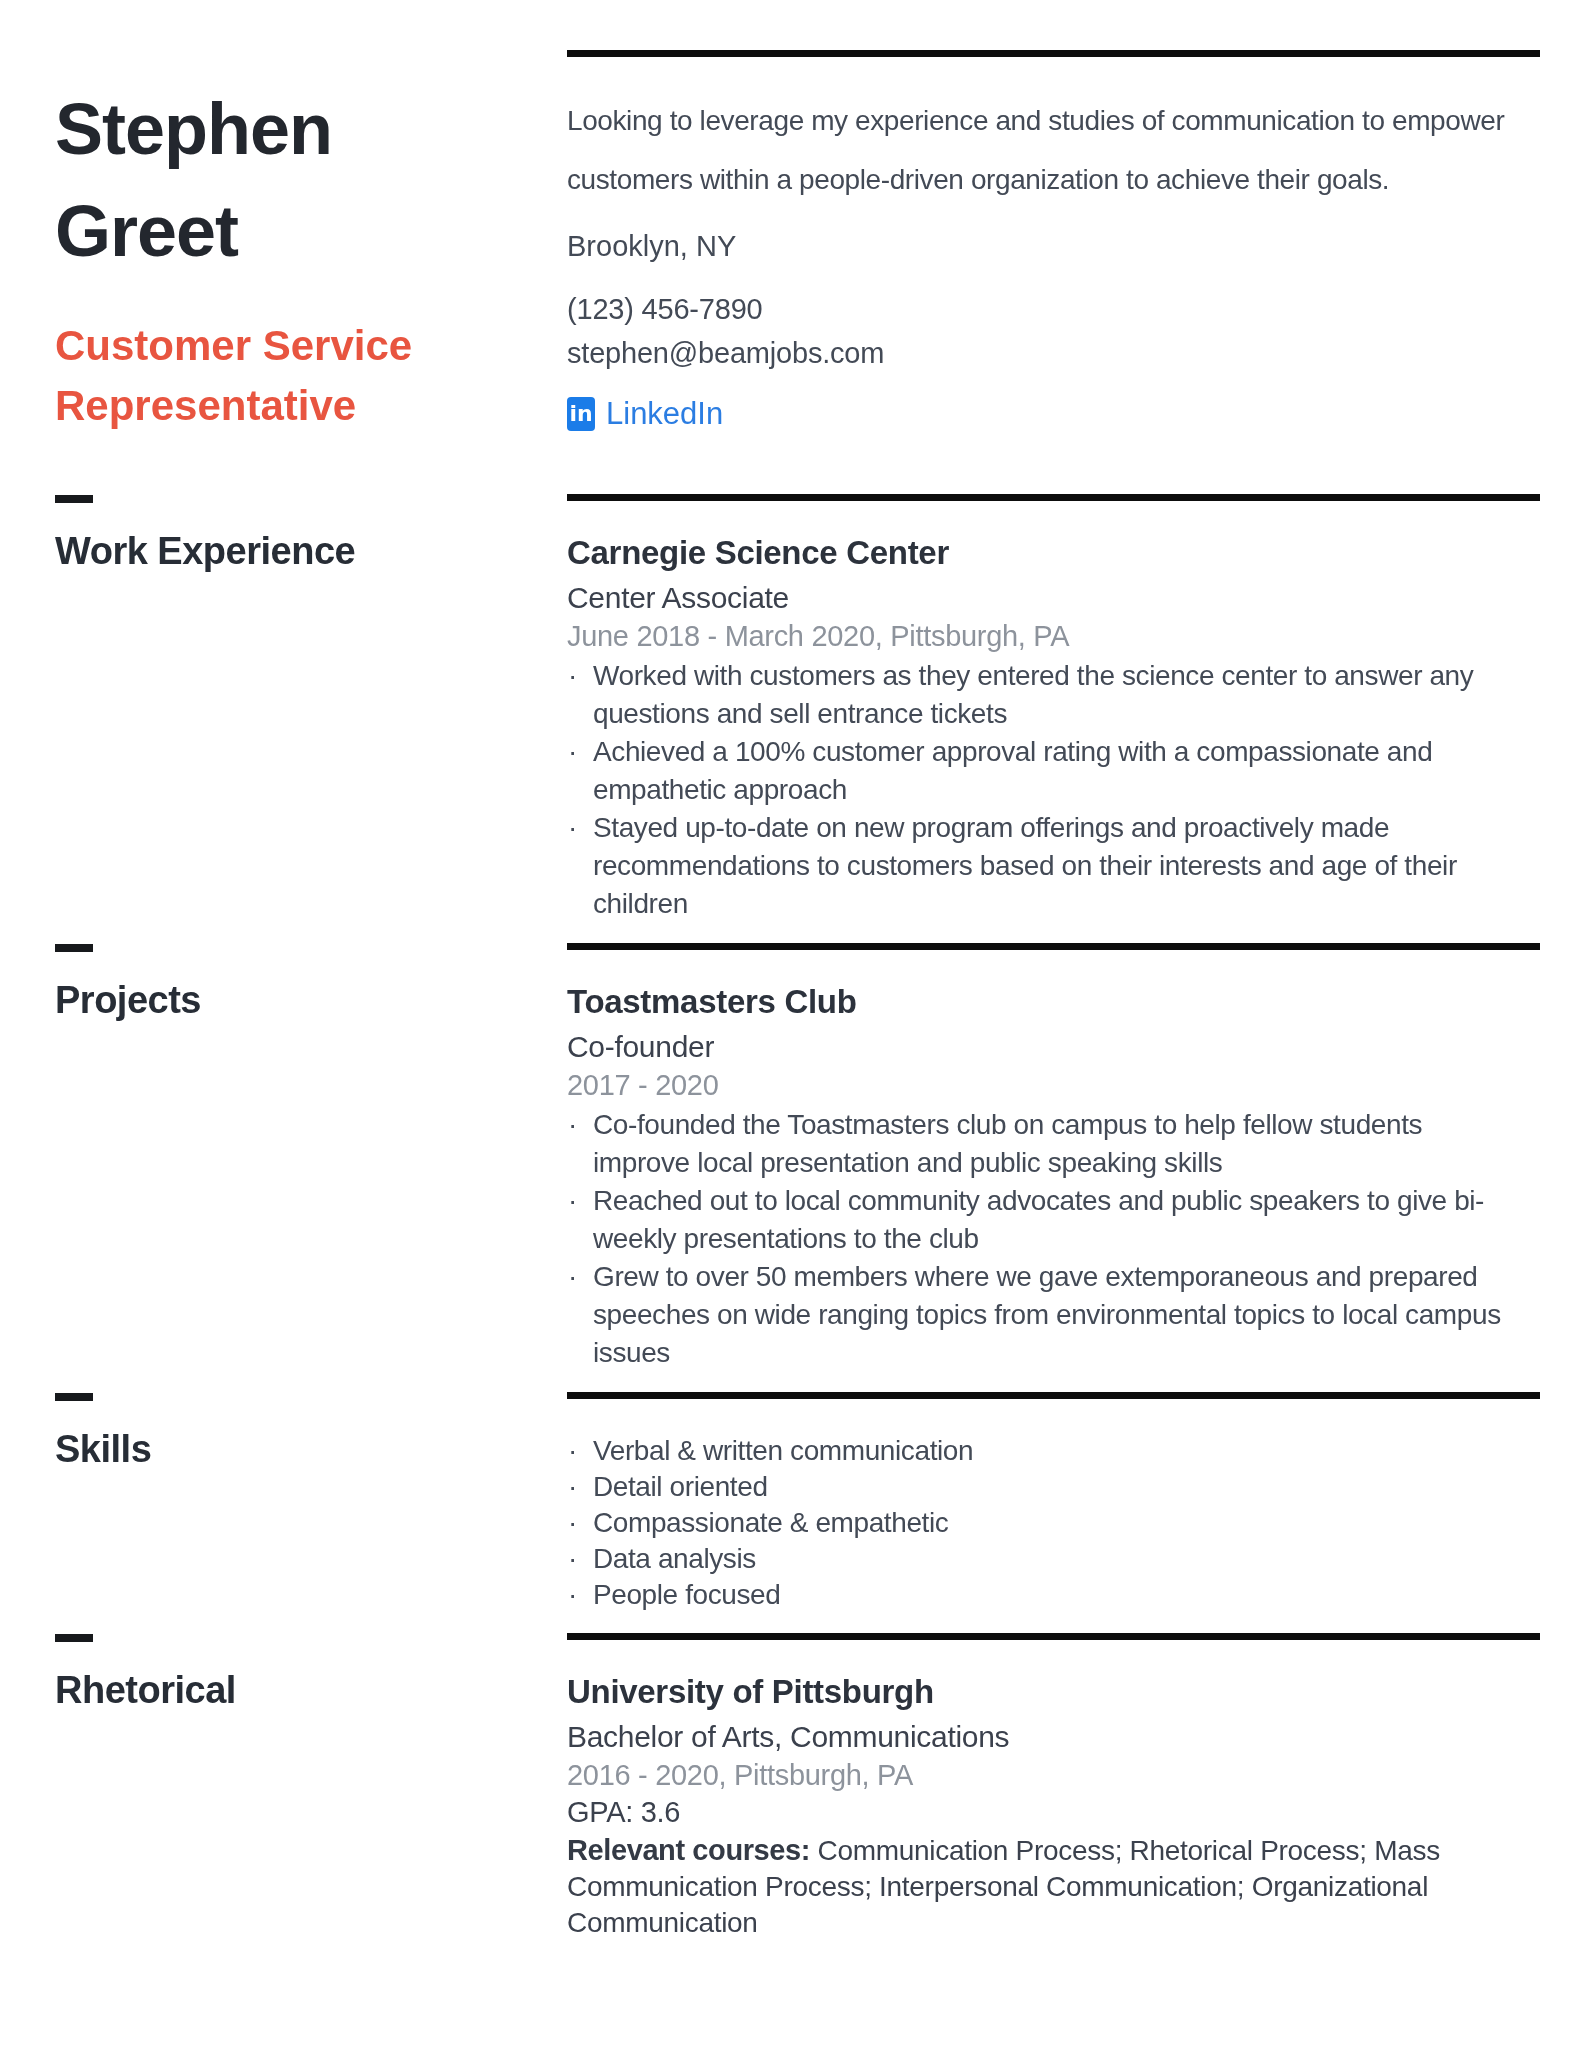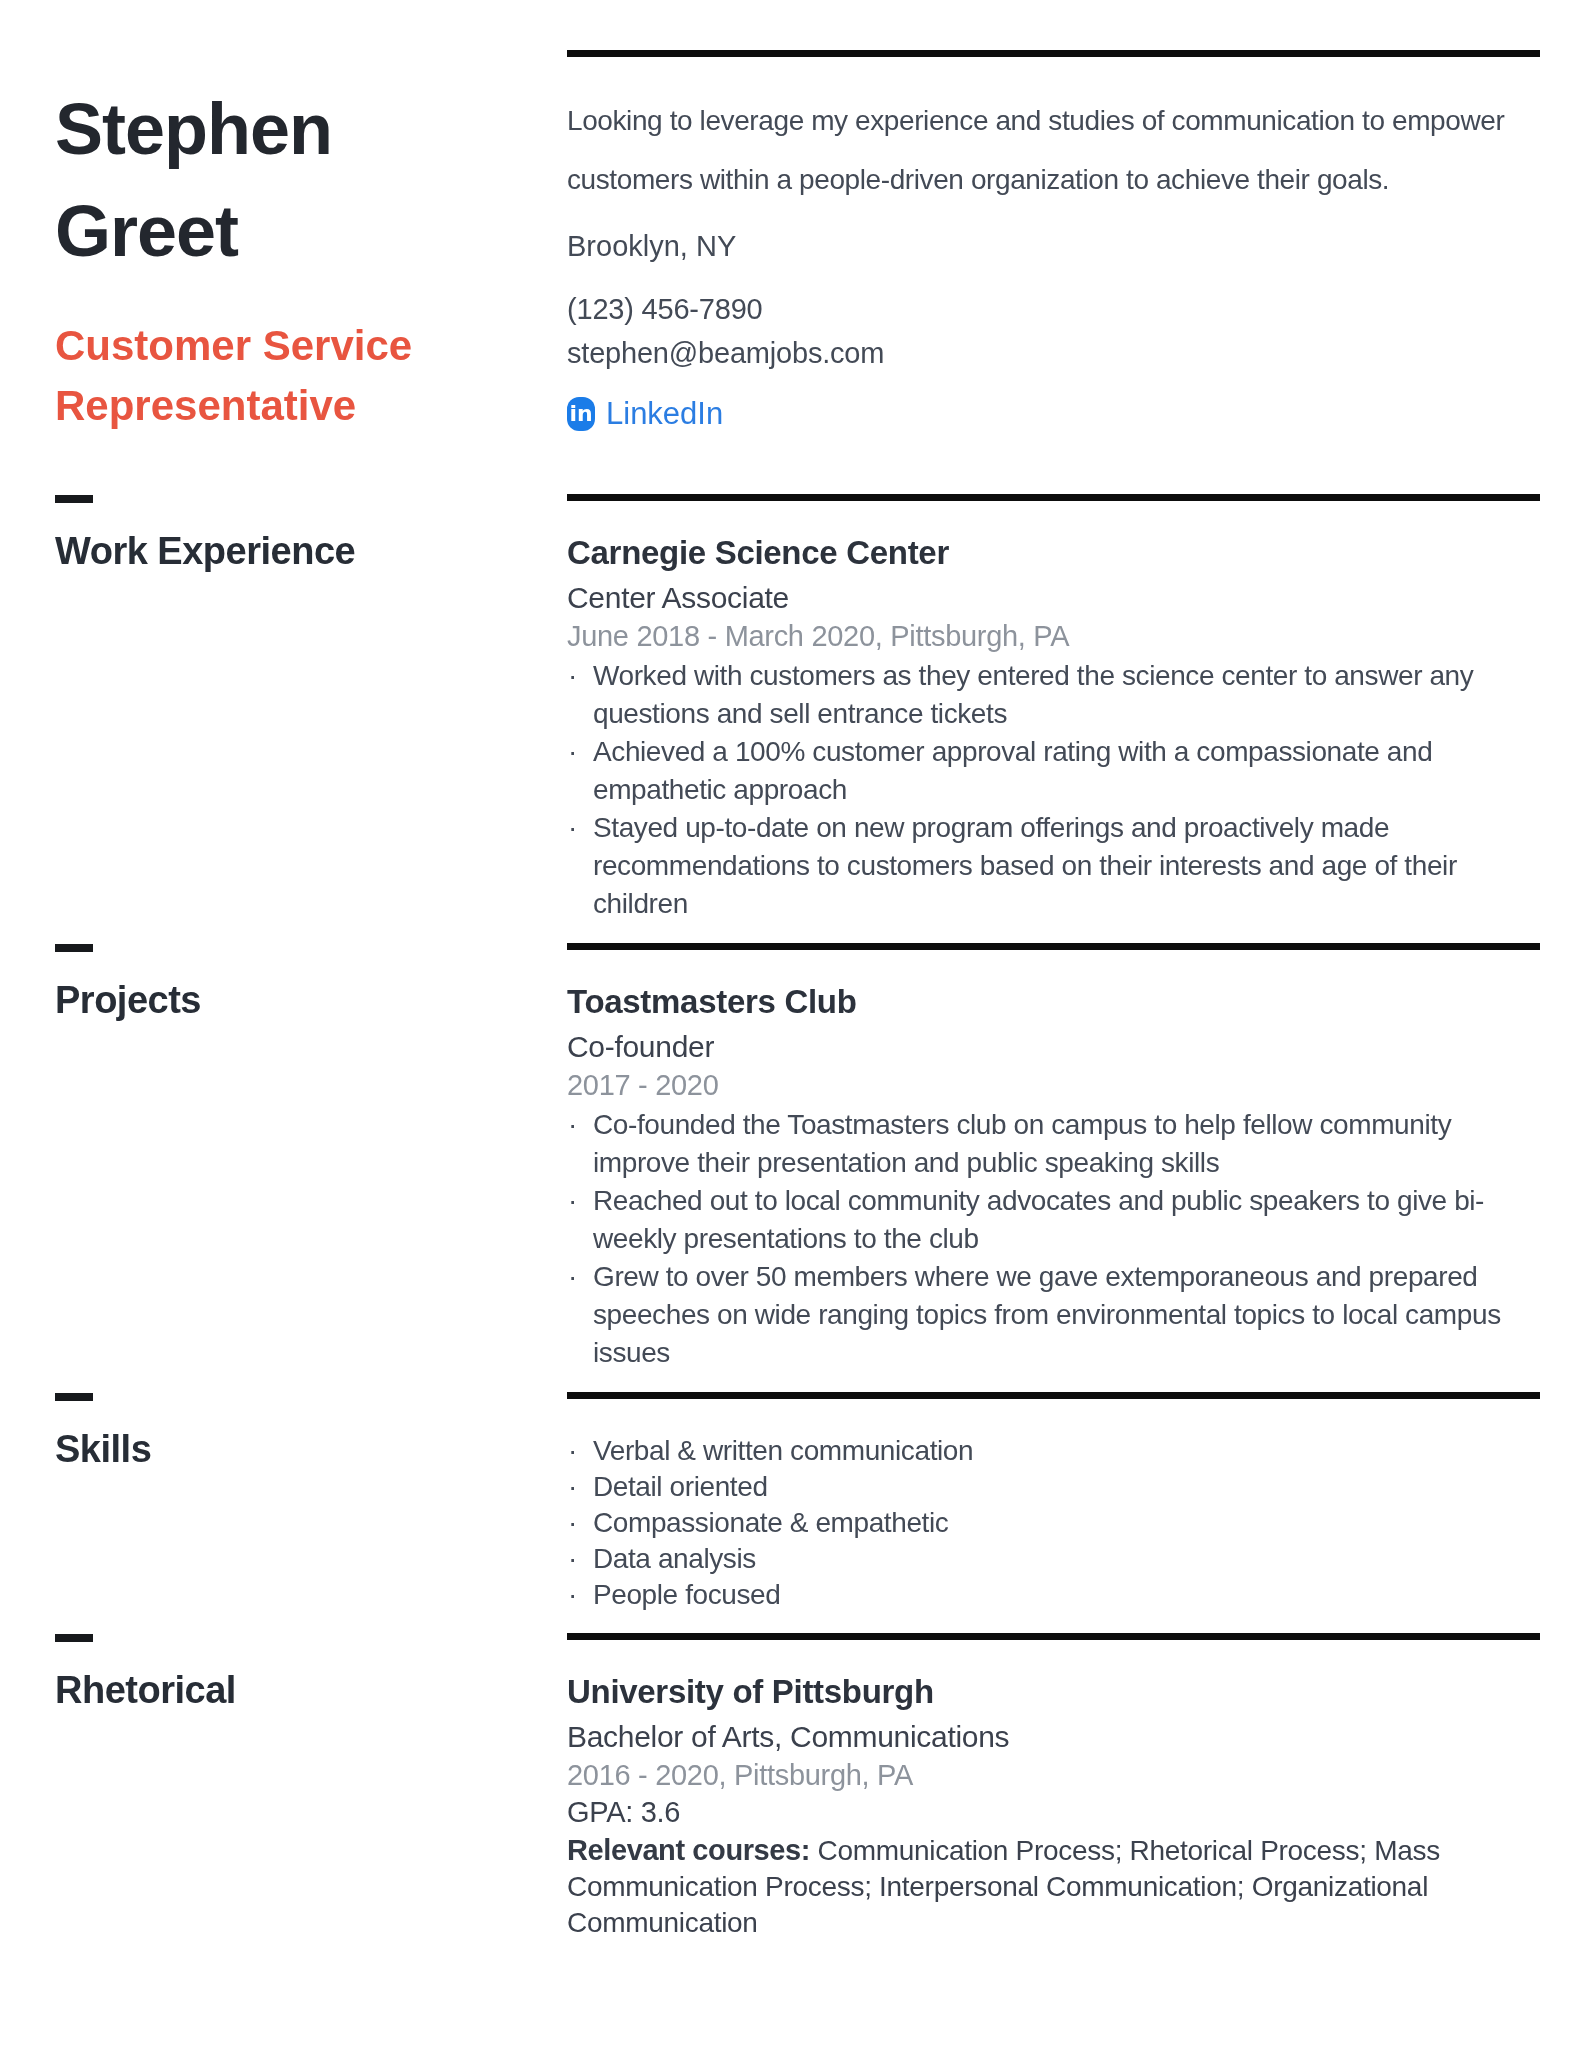--- a/index.html
+++ b/index.html
@@ -39,21 +39,21 @@
   .rule{height:7px;background:#0d0d0d;margin-bottom:34px;}
   .right-col p{margin:0;}
   .summary{
     font-size:28px;line-height:59px;color:#434a56;
     letter-spacing:-0.4px;margin:0 0 16px 0 !important;
   }
   .location{font-size:29px;line-height:42px;color:#434a56;margin:0 0 20px 0 !important;}
   .contact p{font-size:29px;line-height:44px;color:#434a56;letter-spacing:-0.2px;}
   .linkedin-row{margin-top:22px;display:flex;align-items:center;gap:11px;}
   .li-icon{
-    width:28px;height:34px;border-radius:12px;background:#1b7ce8;
+    width:28px;height:34px;border-radius:4px;background:#1b7ce8;
     color:#ffffff;font-weight:bold;font-size:22px;line-height:34px;
     display:inline-flex;align-items:center;justify-content:center;
     font-family:"DejaVu Sans", sans-serif;
   }
   .li-text{color:#2b7de2;font-size:31px;line-height:34px;text-decoration:none;cursor:pointer;}
 
   .org{
     margin:0;font-size:33px;line-height:36px;font-weight:bold;
     color:#2c323c;letter-spacing:-0.3px;
   }
@@ -117,21 +117,21 @@
     <div class="left-col">
       <span class="dash"></span>
       <h3 class="section-label">Projects</h3>
     </div>
     <div class="right-col">
       <div class="rule"></div>
       <h4 class="org">Toastmasters Club</h4>
       <p class="role">Co-founder</p>
       <p class="dates">2017 - 2020</p>
       <ul class="bullets">
-        <li>Co-founded the Toastmasters club on campus to help fellow community improve their presentation and public speaking skills</li>
+        <li>Co-founded the Toastmasters club on campus to help fellow students improve local presentation and public speaking skills</li>
         <li>Reached out to local community advocates and public speakers to give bi-weekly presentations to the club</li>
         <li>Grew to over 50 members where we gave extemporaneous and prepared speeches on wide ranging topics from environmental topics to local campus issues</li>
       </ul>
     </div>
   </div>
 
   <div class="grid section-row">
     <div class="left-col">
       <span class="dash"></span>
       <h3 class="section-label">Skills</h3>

